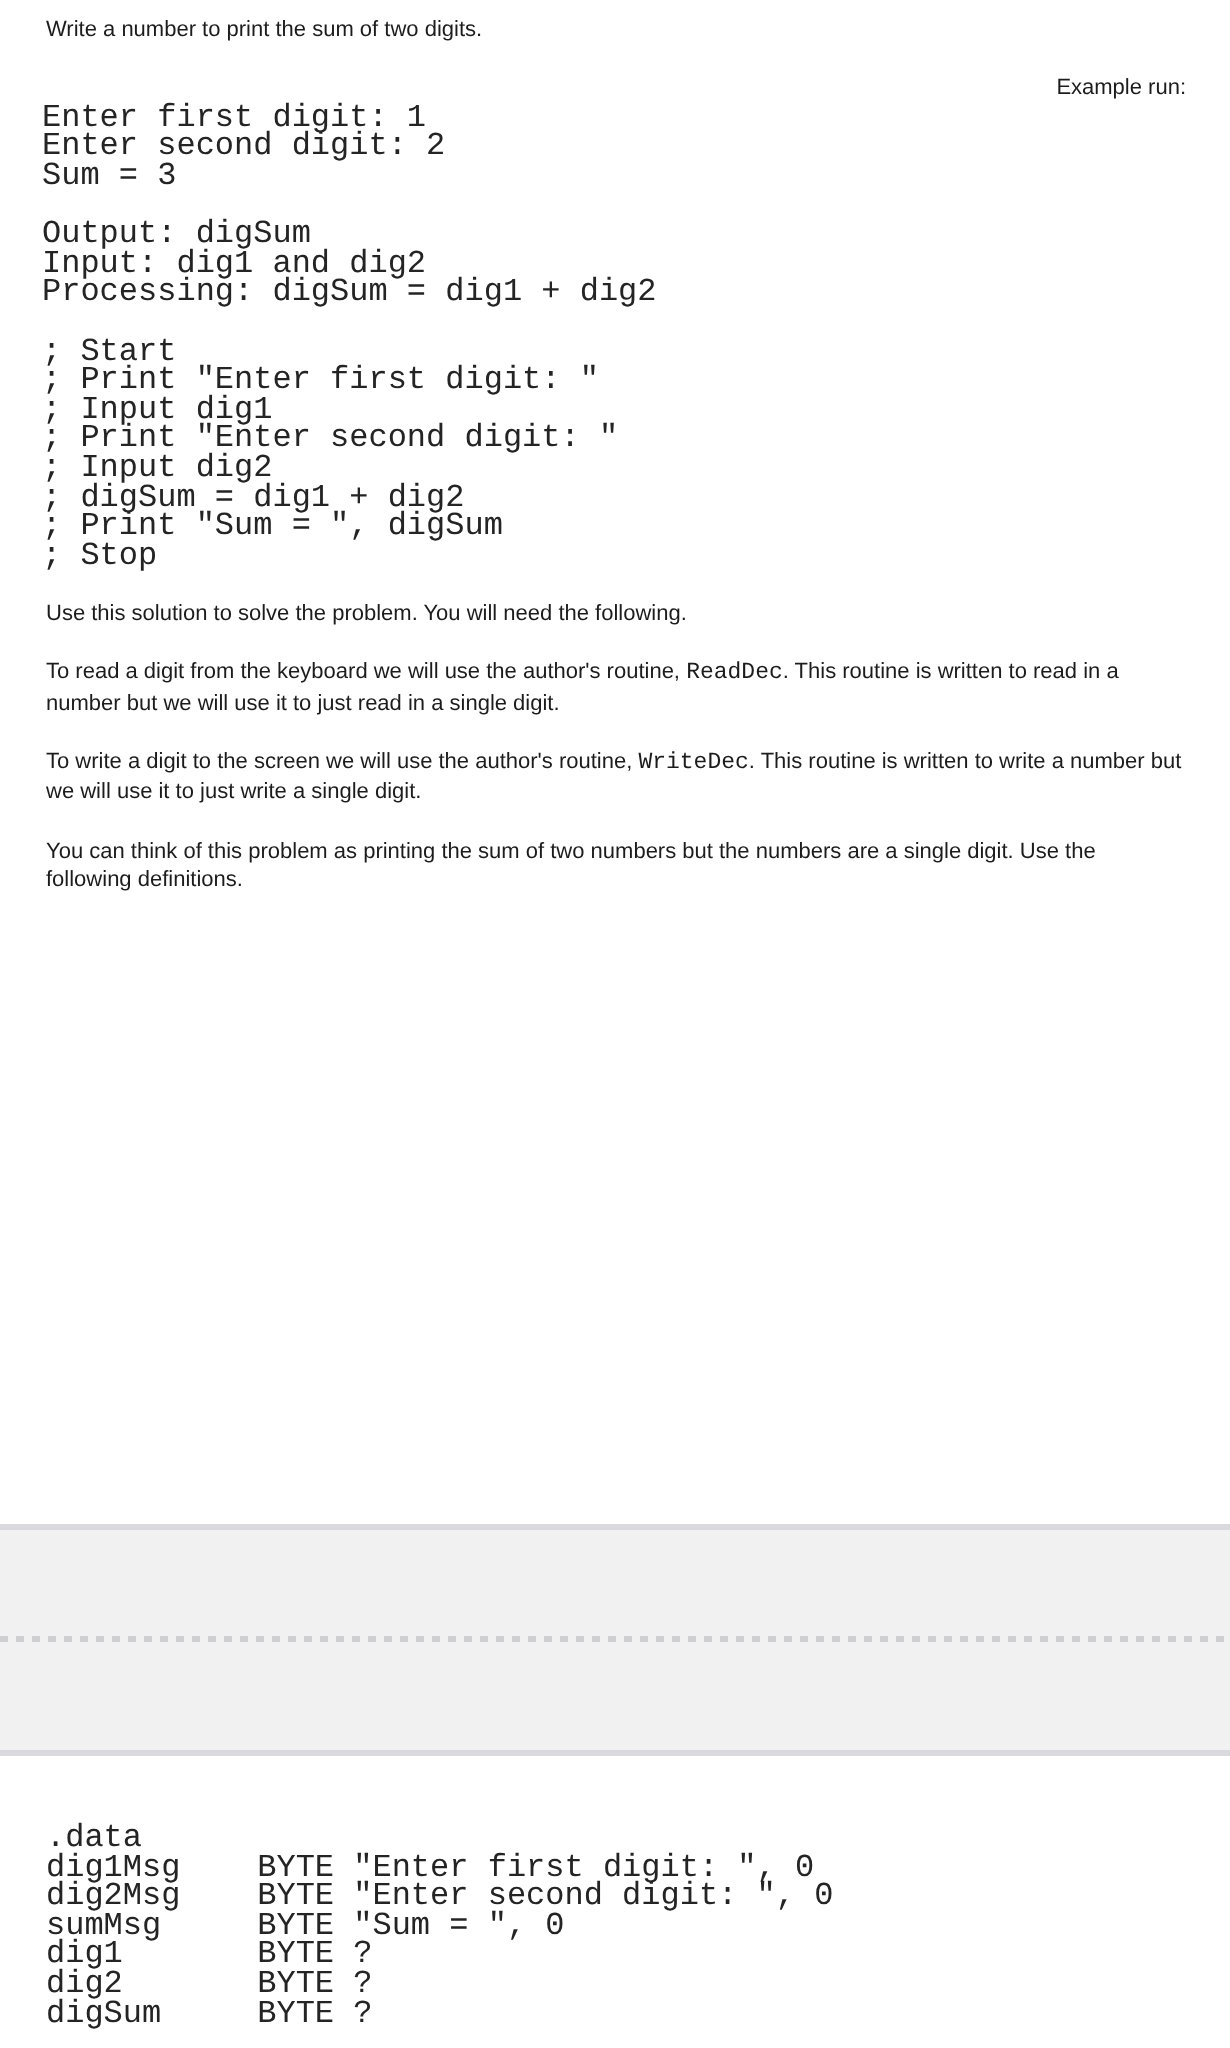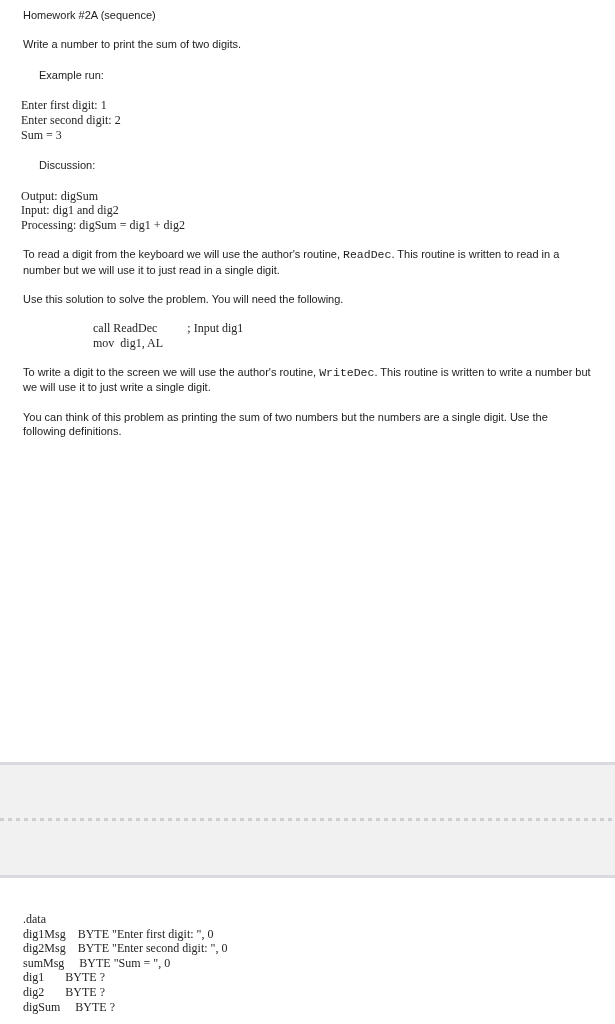--- a/index.html
+++ b/index.html
@@ -23,28 +23,29 @@
     left: 25px;
     top: 912px;
     width: 570px;
   }
   p.body {
     margin: 0 0 14.6px 0;
     font-size: 11px;
     line-height: 14.6px;
   }
   p.label {
-    margin: 16px;
+    margin: 0;
     font-size: 11px;
     line-height: 14.6px;
+    text-align: right;
   }
   pre.code {
     margin: 0 0 14.6px 0;
-    font-family: Liberation Serif, serif;
-    font-size: 12px;
+    font-family: Liberation Mono, monospace;
+    font-size: 16px;
     line-height: 14.6px;
     white-space: pre;
     color: #242424;
     margin-left: -2px;
   }
   pre.indent {
     padding-left: 72px;
   }
   pre.last {
     margin-bottom: 10px;
@@ -71,40 +72,44 @@
     top: 53px;
     height: 3px;
     background: repeating-linear-gradient(90deg, #cfcfd3 0 4px, transparent 4px 8px);
   }
 </style>
 </head>
 <body>
 
 <div class="page1">
 
-  <p class="body">Homework #2A (sequence)</p>
 
   <p class="body">Write a number to print the sum of two digits.</p>
 
   <p class="label">Example run:</p>
   <pre class="code">Enter first digit: 1
 Enter second digit: 2
 Sum = 3</pre>
 
-  <p class="label">Discussion:</p>
   <pre class="code">Output: digSum
 Input: dig1 and dig2
 Processing: digSum = dig1 + dig2</pre>
 
+  <pre class="code">; Start
+; Print "Enter first digit: "
+; Input dig1
+; Print "Enter second digit: "
+; Input dig2
+; digSum = dig1 + dig2
+; Print "Sum = ", digSum
+; Stop</pre>
+
+  <p class="body">Use this solution to solve the problem. You will need the following.</p>
 
   <p class="body"><span>To read a digit from the keyboard we will use the author's routine, </span><span class="mono-inline">ReadDec</span><span>. This routine is written to read in a number but we will use it to just read in a single digit.</span></p>
-
-  <p class="body">Use this solution to solve the problem. You will need the following.</p>
-  <pre class="code indent">call ReadDec          ; Input dig1
-mov  dig1, AL</pre>
 
   <p class="body"><span>To write a digit to the screen we will use the author's routine, </span><span class="mono-inline">WriteDec</span><span>. This routine is written to write a number but we will use it to just write a single digit.</span></p>
 
 
   <p class="body">You can think of this problem as printing the sum of two numbers but the numbers are a single digit. Use the following definitions.</p>
 
 </div>
 
 <div class="page-gap">
   <div class="dash-line"></div>

